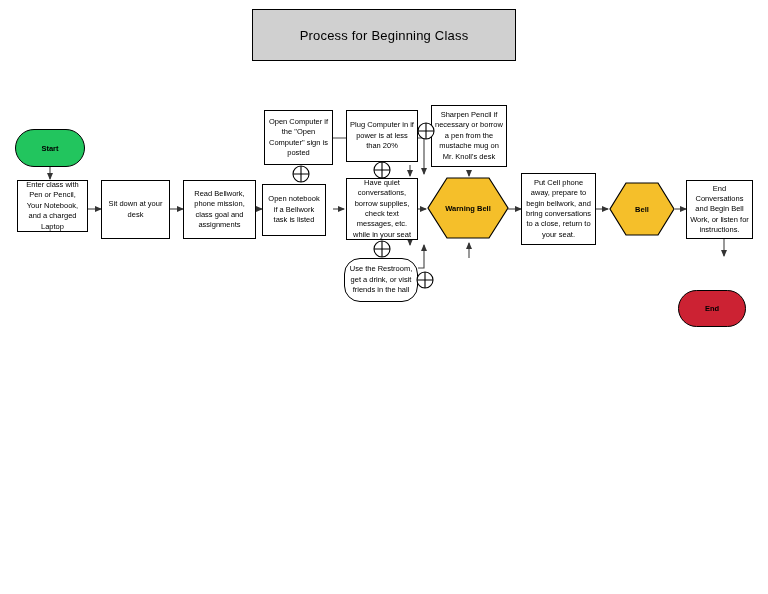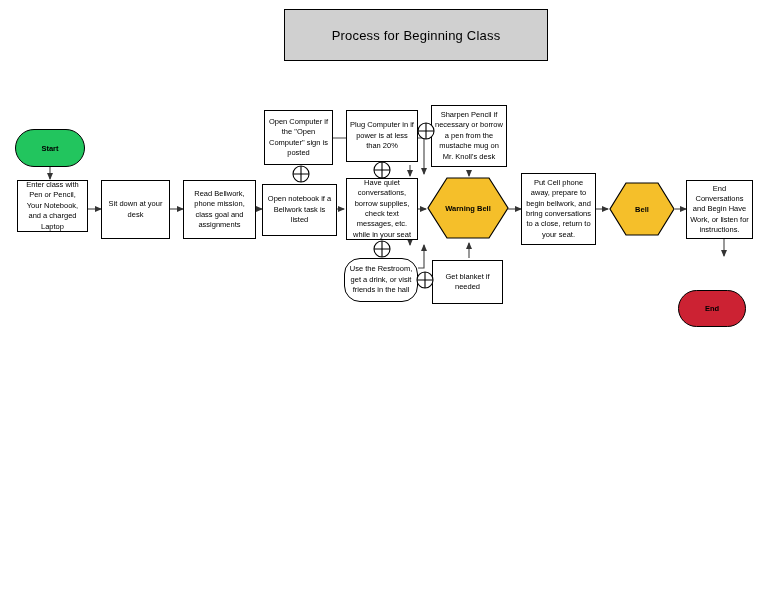--- a/index.html
+++ b/index.html
@@ -32,21 +32,20 @@
     justify-content: center;
     text-align: center;
     color: #000000;
     z-index: 2;
   }
   .title-bar {
     background: #d0d0d0;
     border: 1px solid #000000;
     font-size: 13px;
     letter-spacing: .2px;
-    margin-left: 32px;
   }
   .proc {
     background: #ffffff;
     border: 1px solid #000000;
     font-size: 7.5px;
     line-height: 1.38;
     padding: 2px 3px;
   }
   .term {
     border: 1px solid #000000;
@@ -115,49 +114,48 @@
   <div class="node term term-start" style="left:15px; top:129px; width:70px; height:38px;">Start</div>
 
   <div class="node proc" style="left:17px; top:180px; width:71px; height:52px;">Enter class with Pen or Pencil, Your Notebook, and a charged Laptop</div>
 
   <div class="node proc" style="left:101px; top:180px; width:69px; height:59px;">Sit down at your desk</div>
 
   <div class="node proc" style="left:183px; top:180px; width:73px; height:59px;">Read Bellwork, phone mission, class goal and assignments</div>
 
   <div class="node proc" style="left:264px; top:110px; width:69px; height:55px;">Open Computer if the "Open Computer" sign is posted</div>
 
-  <div class="node proc" style="left:262px; top:184px; width:75px; height:52px;">Open notebook if a Bellwork task is listed</div>
+  <div class="node proc" style="left:262px; top:184px; width:64px; height:52px;">Open notebook if a Bellwork task is listed</div>
 
   <div class="node proc" style="left:346px; top:110px; width:72px; height:52px;">Plug Computer in if power is at less than 20%</div>
 
   <div class="node proc" style="left:346px; top:178px; width:72px; height:62px;">Have quiet conversations, borrow supplies, check text messages, etc. while in your seat</div>
 
   <div class="node proc" style="left:344px; top:258px; width:74px; height:44px;border-radius:16px;">Use the Restroom, get a drink, or visit friends in the hall</div>
 
   <div class="node proc" style="left:431px; top:105px; width:76px; height:62px;">Sharpen Pencil if necessary or borrow a pen from the mustache mug on Mr. Knoll's desk</div>
 
-  <div class="node proc" style="left:432px; top:260px; width:71px; height:44px;">Get  blanket if needed</div>
 
   <div class="hex-wrap" style="left:427px; top:177px; width:82px; height:62px;">
     <svg width="82" height="62" viewBox="0 0 82 62">
       <polygon points="20,1 62,1 81,31 62,61 20,61 1,31" fill="#f5bf2a" stroke="#000000" stroke-width="1.2"></polygon>
     </svg>
     <div class="hex-label">Warning Bell</div>
   </div>
 
   <div class="node proc" style="left:521px; top:173px; width:75px; height:72px;">Put Cell phone away, prepare to begin bellwork, and bring conversations to a close, return to your seat.</div>
 
   <div class="hex-wrap" style="left:609px; top:182px; width:66px; height:54px;">
     <svg width="66" height="54" viewBox="0 0 66 54">
       <polygon points="17,1 49,1 65,27 49,53 17,53 1,27" fill="#f5bf2a" stroke="#000000" stroke-width="1.2"></polygon>
     </svg>
     <div class="hex-label">Bell</div>
   </div>
 
-  <div class="node proc" style="left:686px; top:180px; width:67px; height:59px;">End Conversations and Begin Have Work, or listen for instructions.</div>
+  <div class="node proc" style="left:686px; top:180px; width:67px; height:59px;">End Conversations and Begin Bell Work, or listen for instructions.</div>
 
   <div class="node term term-end" style="left:678px; top:256px; width:68px; height:37px;margin-top:34px;">End</div>
 
   <div class="conn" style="left:292px; top:165px; width:18px; height:18px;">
     <svg width="18" height="18" viewBox="0 0 18 18">
       <circle cx="9" cy="9" r="8" fill="#ffffff" stroke="#000000" stroke-width="1.1"></circle>
       <path d="M9,1 L9,17 M1,9 L17,9" stroke="#000000" stroke-width="1.1"></path>
     </svg>
   </div>
 

